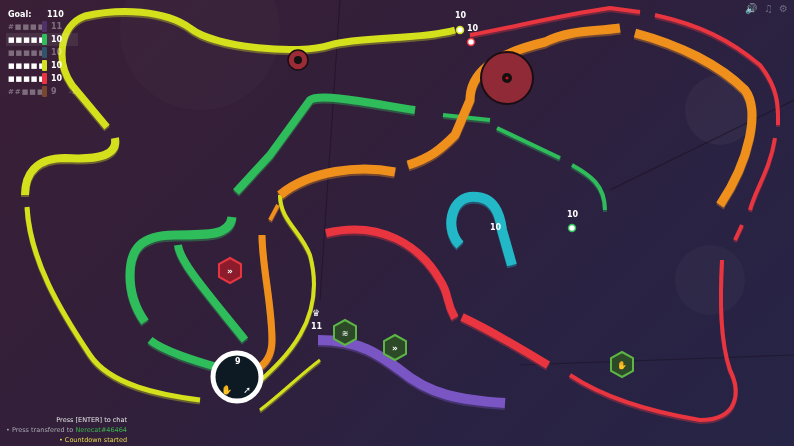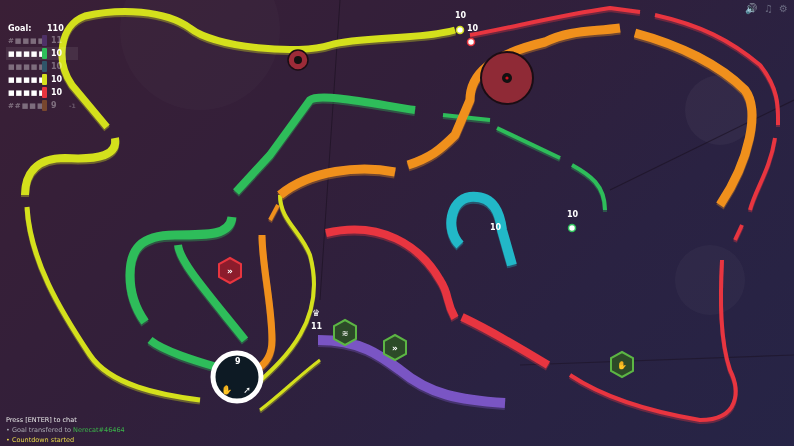--- a/index.html
+++ b/index.html
@@ -2,33 +2,33 @@
 <html><head>
 <meta charset="utf-8">
 <style>
   html, body { margin:0; padding:0; }
   body {
     width:794px; height:446px; overflow:hidden; position:relative;
     font-family:"DejaVu Sans", sans-serif;
     background: linear-gradient(135deg, #3a1f36 0%, #321f3a 40%, #2a2242 70%, #262446 100%);
   }
   #stage { position:absolute; left:0; top:0; width:794px; height:446px; }
-  .scoreboard { position:absolute; left:6px; top:22px; font-size:8px; color:#fff; font-weight:bold; }
+  .scoreboard { position:absolute; left:6px; top:8px; font-size:8px; color:#fff; font-weight:bold; }
   .sb-row { display:flex; align-items:center; height:13px; padding:0 2px; }
   .sb-row.me { background:rgba(255,255,255,0.08); }
   .sb-row.dim { opacity:0.35; }
   .sb-name { width:30px; letter-spacing:1px; font-size:7px; }
   .sb-color { width:5px; height:11px; margin:0 4px; border-radius:1px; }
   .sb-score { width:18px; }
   .sb-delta { font-size:6px; opacity:0.7; }
   .goal-row { display:flex; height:12px; align-items:center; padding:0 2px; }
   .goal-label { width:39px; }
   .top-icons { position:absolute; right:6px; top:3px; display:flex; gap:6px; font-size:10px; color:#6a6a80; }
   .top-icons span { cursor:pointer; }
-  .chat { position:absolute; left:6px; top:415px; font-size:6.5px; line-height:10px; }
+  .chat { position:absolute; left:6px; top:415px; font-size:6.5px; line-height:10px;text-align:right; }
   .chat-prompt { color:#e6e6e6; }
   .chat-line { color:#a8a8b0; }
   .chat-line .host { color:#3bb54a; }
   .chat-count { color:#e8d84a; }
   .score-label { position:absolute; font-size:8px; color:#fff; font-weight:bold; }
 </style>
 </head>
 <body>
 
 <svg id="stage" viewBox="0 0 794 446" xmlns="http://www.w3.org/2000/svg">
@@ -183,15 +183,15 @@
 </div>
 
 <div class="top-icons">
   <span>🔊</span>
   <span>♫</span>
   <span>⚙</span>
 </div>
 
 <div class="chat">
   <div class="chat-prompt">Press [ENTER] to chat</div>
-  <div class="chat-line"><span>• Goal transfered to </span><span class="host">Nerecat#46464</span></div>
+  <div class="chat-line"><span>• Press transfered to </span><span class="host">Nerecat#46464</span></div>
   <div class="chat-count">• Countdown started</div>
 </div>
 
 </body></html>

